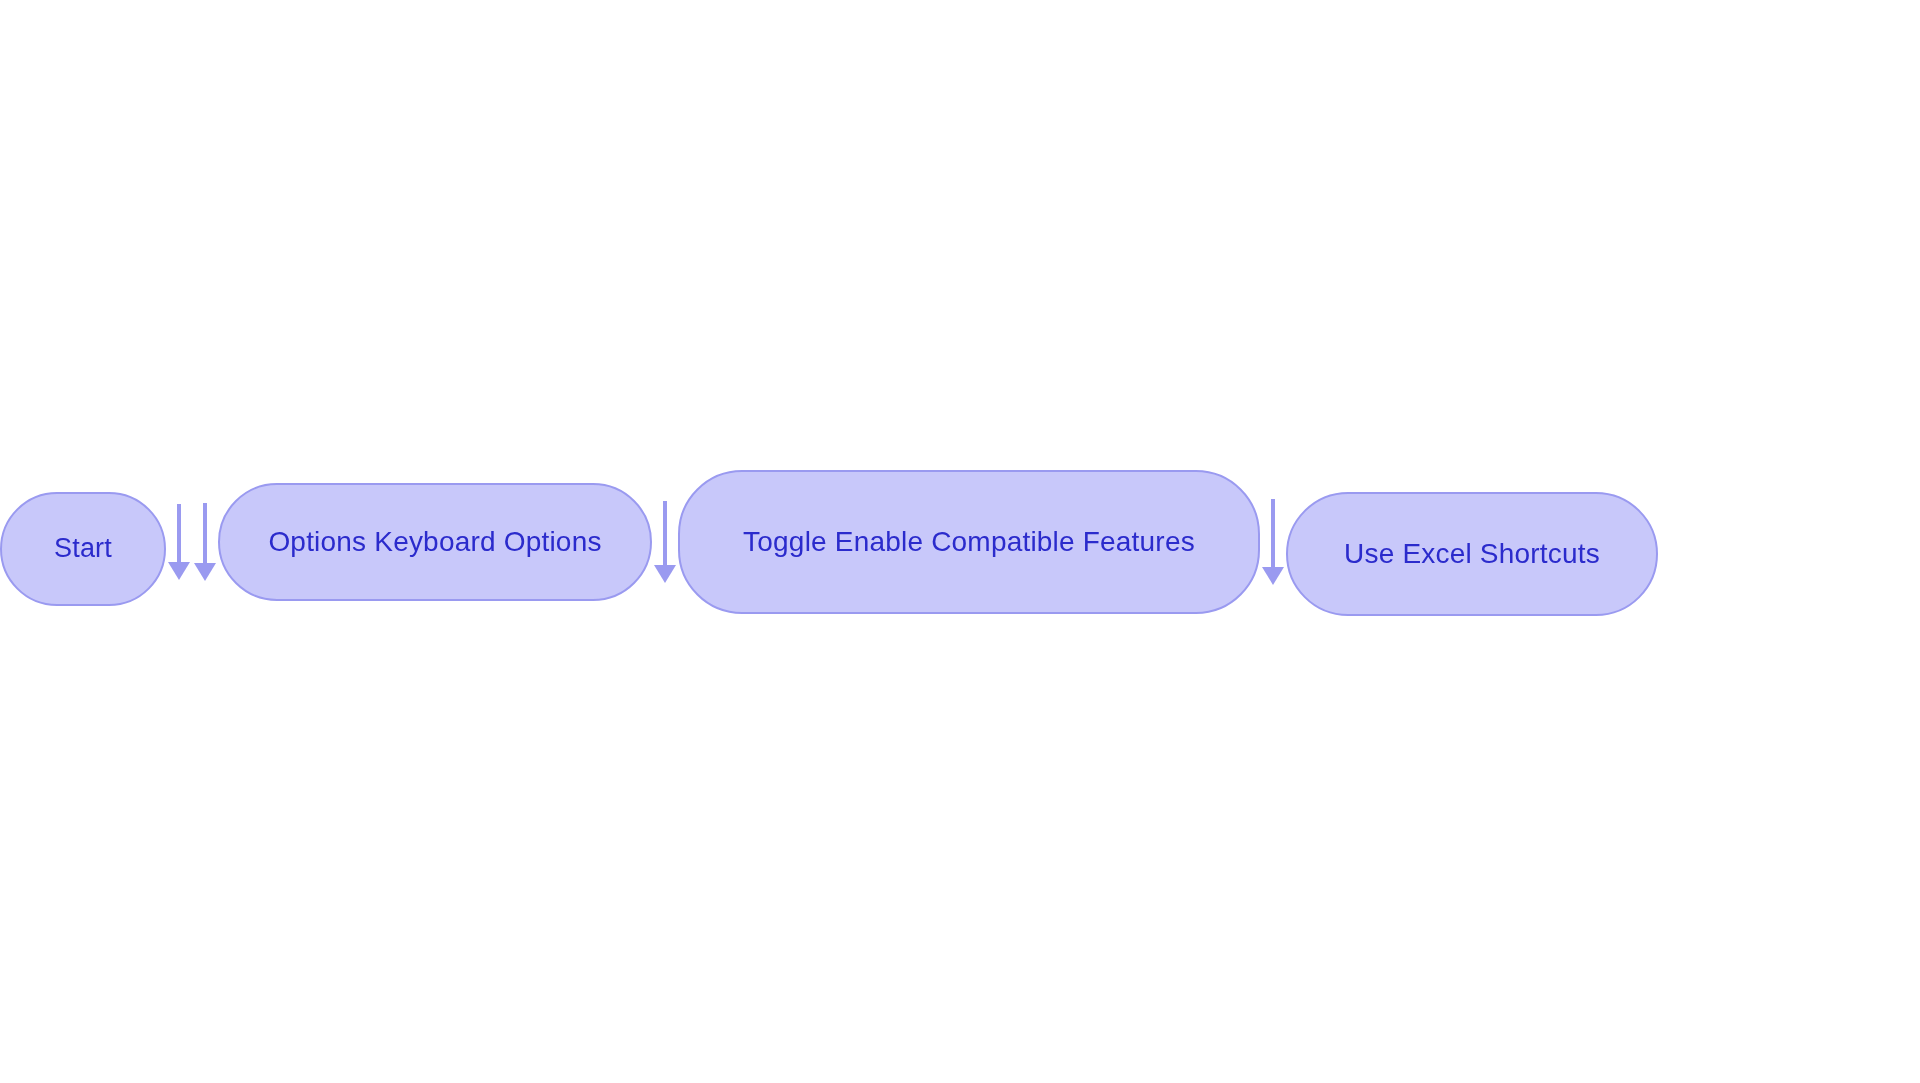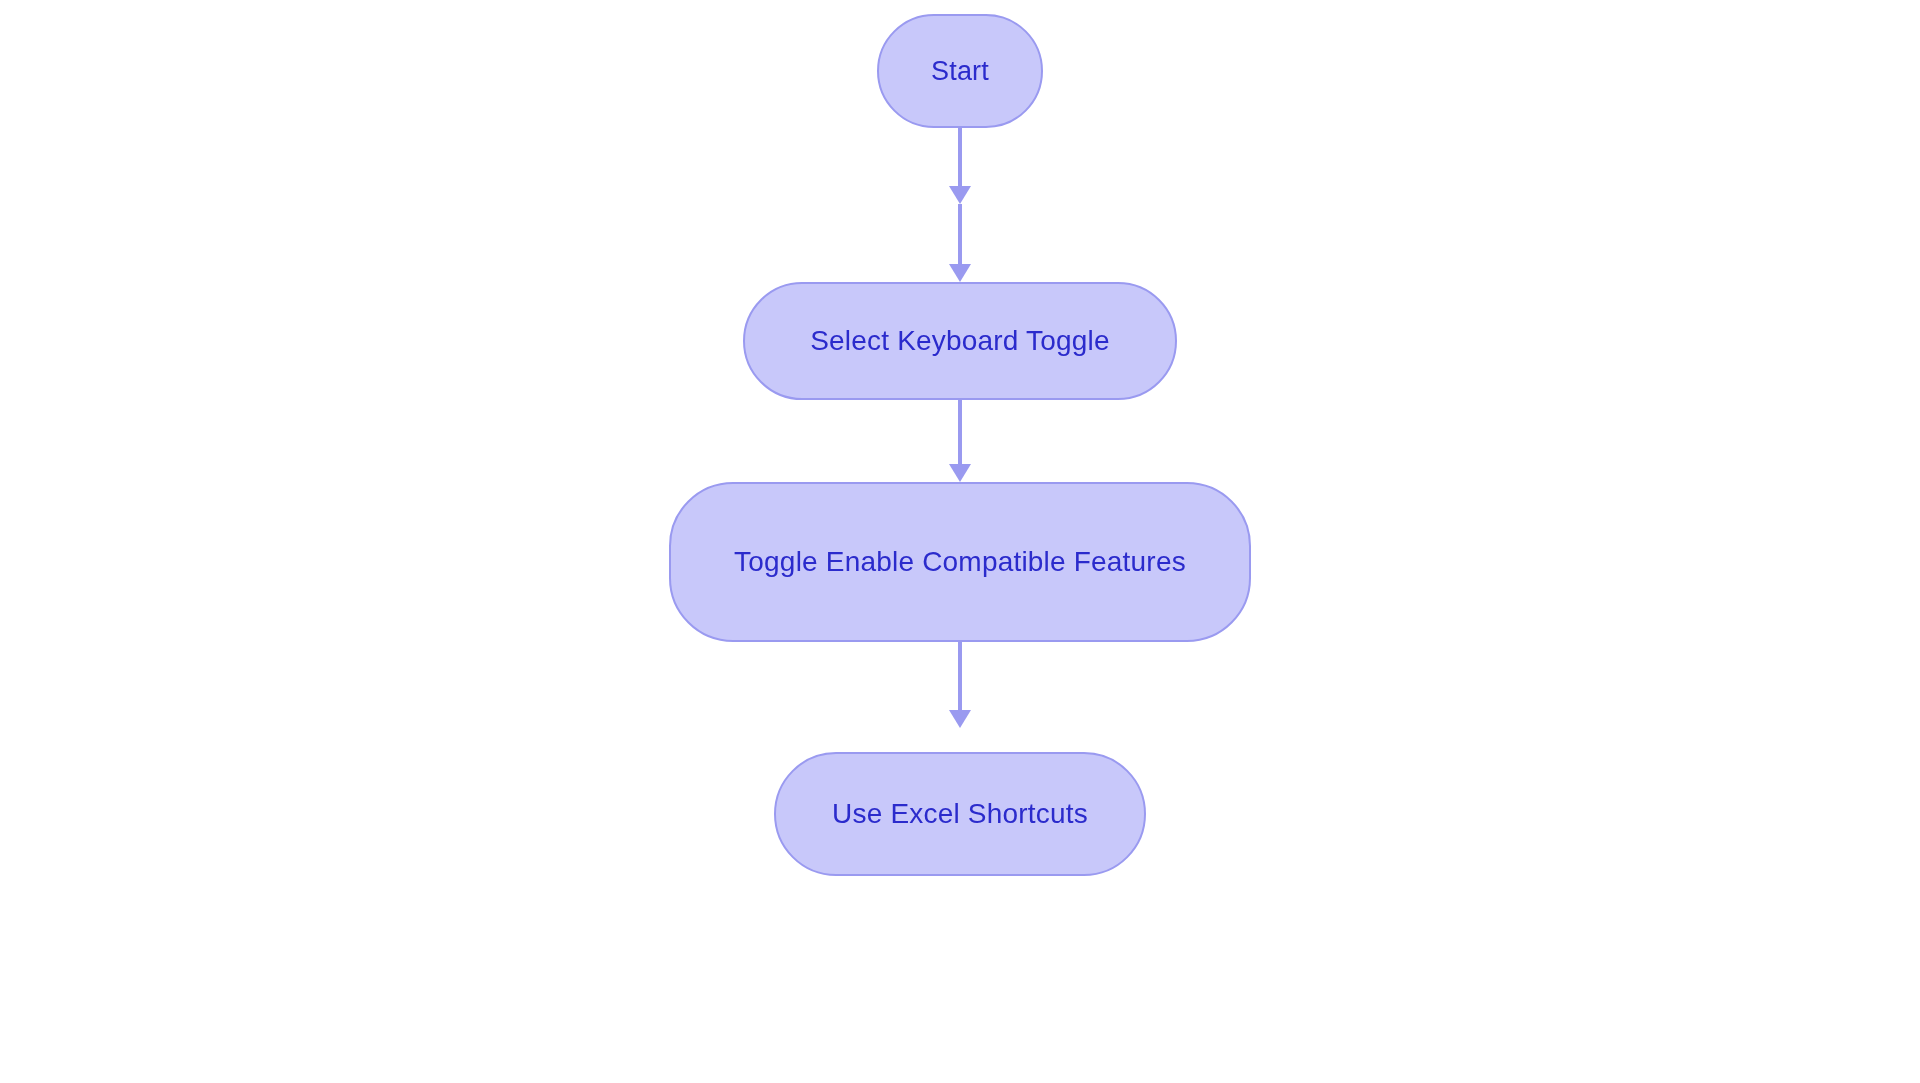--- a/index.html
+++ b/index.html
@@ -19,21 +19,21 @@
     height: 1083px;
     background: #ffffff;
   }
   #flow-column {
     position: absolute;
     left: 0;
     top: 0;
     width: 1920px;
     height: 1083px;
     display: flex;
-    flex-direction: column;
+    flex-direction: row;
     align-items: center;
   }
   .node {
     box-sizing: border-box;
     display: flex;
     align-items: center;
     justify-content: center;
     background: #c8c8fa;
     border: 2px solid #9a9af0;
     color: #2b2bcc;
@@ -88,29 +88,29 @@
       <div class="connector-head"></div>
     </div>
 
 
     <div class="connector" style="height:78px;">
       <div class="connector-line"></div>
       <div class="connector-head"></div>
     </div>
 
     <div class="node step" style="width:434px; height:118px; font-size:28px;">
-      <span class="node-label">Select Keyboard Toggle</span>
+      <span class="node-label">Options Keyboard Options</span>
     </div>
 
     <div class="connector" style="height:82px;">
       <div class="connector-line"></div>
       <div class="connector-head"></div>
     </div>
 
-    <div class="node step" style="width:582px; height:160px; font-size:28px;">
+    <div class="node step" style="width:582px; height:144px; font-size:28px;">
       <span class="node-label">Toggle Enable Compatible Features</span>
     </div>
 
     <div class="connector" style="height:86px;">
       <div class="connector-line"></div>
       <div class="connector-head"></div>
     </div>
 
     <div class="node step" style="width:372px; height:124px; font-size:28px;margin-top:24px;">
       <span class="node-label">Use Excel Shortcuts</span>

